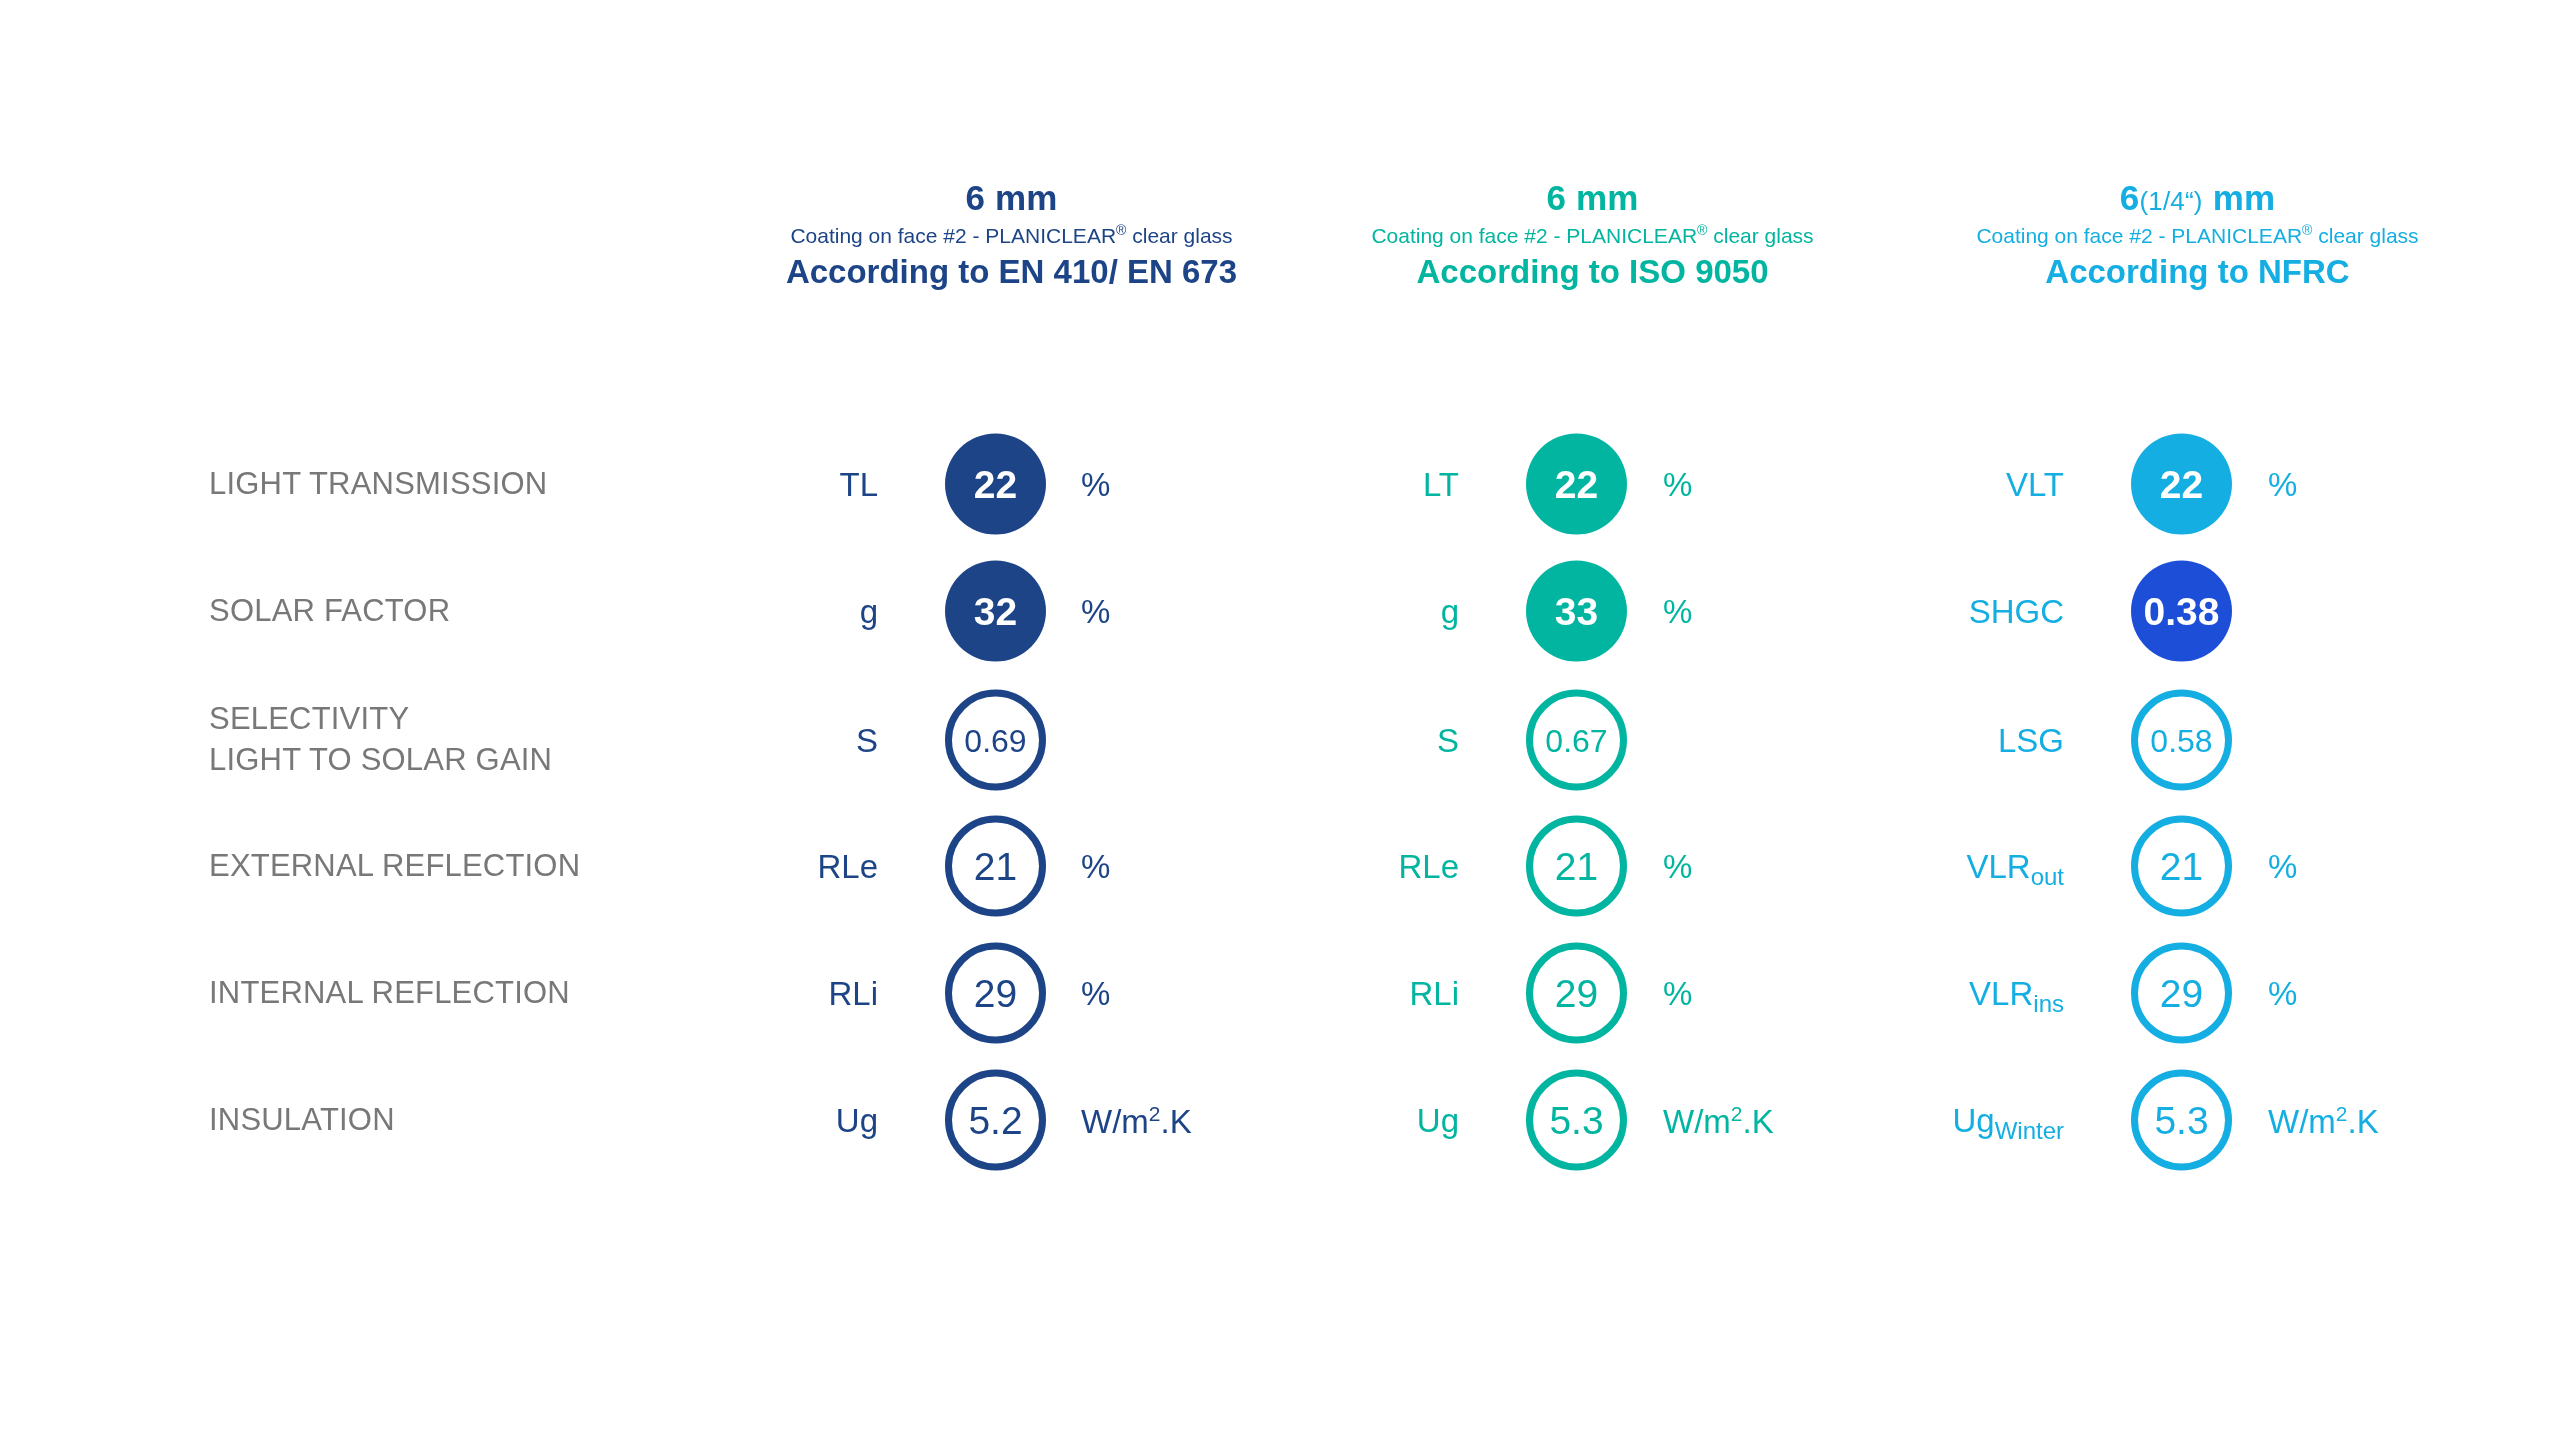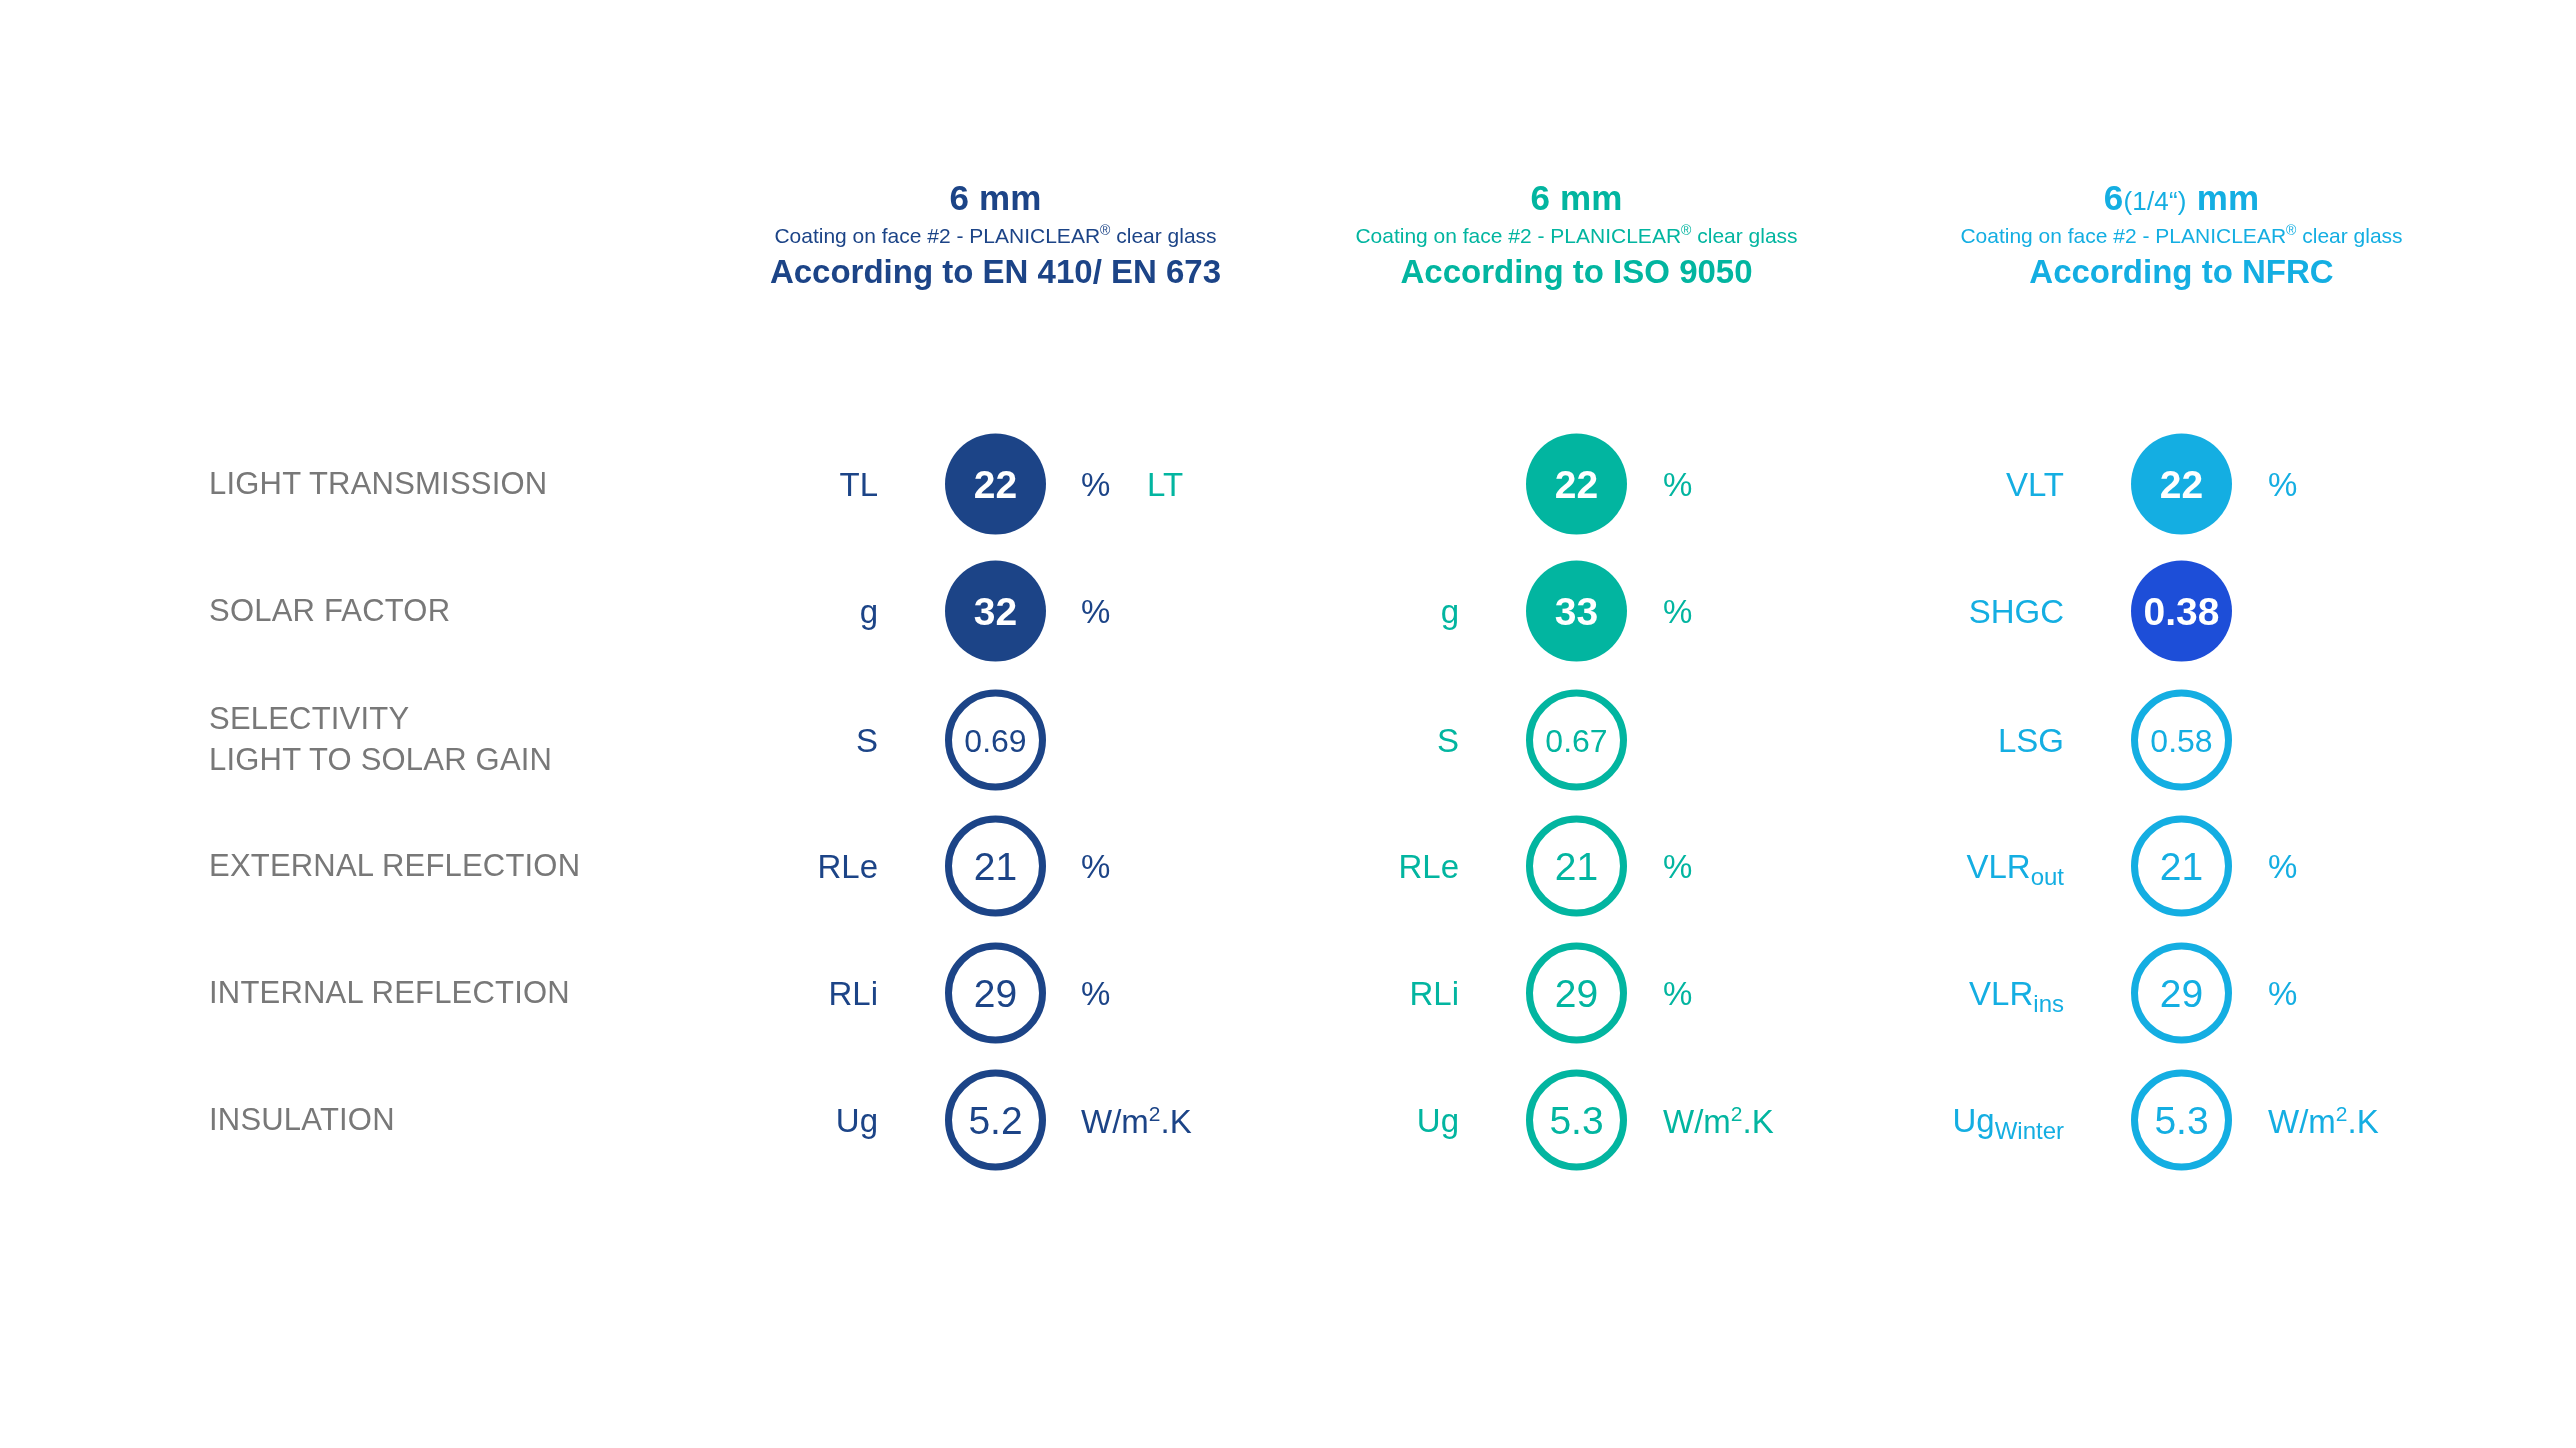--- a/index.html
+++ b/index.html
@@ -7,21 +7,21 @@
     width:2576px;height:1449px;
     background:#ffffff;
     font-family:"Liberation Sans","DejaVu Sans",sans-serif;
     overflow:hidden;
     position:relative;
   }
   .sheet{position:absolute;inset:0;}
 
   
   .headers{
-    position:absolute;top:0;left:0;width:2252px;height:312px;
+    position:absolute;top:0;left:16px;width:2252px;height:312px;
   }
   .col-head{
     position:absolute;
     text-align:center;
     line-height:1.12;
   }
   .col-head .thickness{
     font-size:35px;font-weight:bold;letter-spacing:0.2px;
     white-space:nowrap;
   }
@@ -107,21 +107,21 @@
         <div class="standard">According to NFRC</div>
       </div>
     </div>
 
   <div class="rows">
       <div class="row" style="top: 484px;">
         <div class="rowlabel" style="top: 0px;">LIGHT TRANSMISSION</div>
         <div class="sym" style="left: 566px; width: 312px; text-align: right; right: auto; color: rgb(28, 68, 135);">TL</div>
         <div class="bubble filled" style="left: 945px; background: rgb(28, 68, 135);">22</div>
         <div class="unit" style="left: 1081px; color: rgb(28, 68, 135);">%</div>
-        <div class="sym" style="left: 1147px; width: 312px; right: auto; color: rgb(2, 181, 160);">LT</div>
+        <div class="sym" style="left: 1147px; width: 312px; text-align: right; right: auto; color: rgb(2, 181, 160);">LT</div>
         <div class="bubble filled" style="left: 1526px; background: rgb(2, 181, 160);">22</div>
         <div class="unit" style="left: 1663px; color: rgb(2, 181, 160);">%</div>
         <div class="sym" style="left: 1752px; width: 312px; text-align: right; right: auto; color: rgb(20, 174, 226);">VLT</div>
         <div class="bubble filled" style="left: 2131px; background: rgb(20, 174, 226);">22</div>
         <div class="unit" style="left: 2268px; color: rgb(20, 174, 226);">%</div>
       </div>
       <div class="row" style="top: 611px;">
         <div class="rowlabel" style="top: 0px;">SOLAR FACTOR</div>
         <div class="sym" style="left: 566px; width: 312px; text-align: right; right: auto; color: rgb(28, 68, 135);">g</div>
         <div class="bubble filled" style="left: 945px; background: rgb(28, 68, 135);">32</div>

